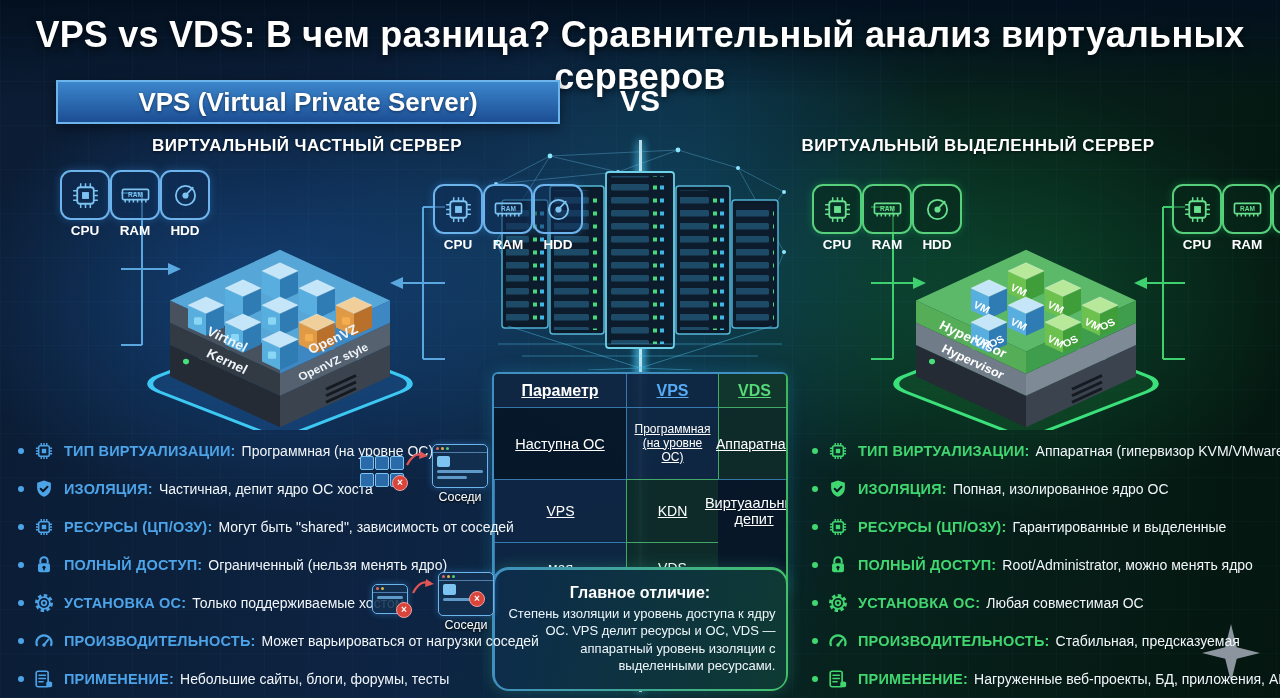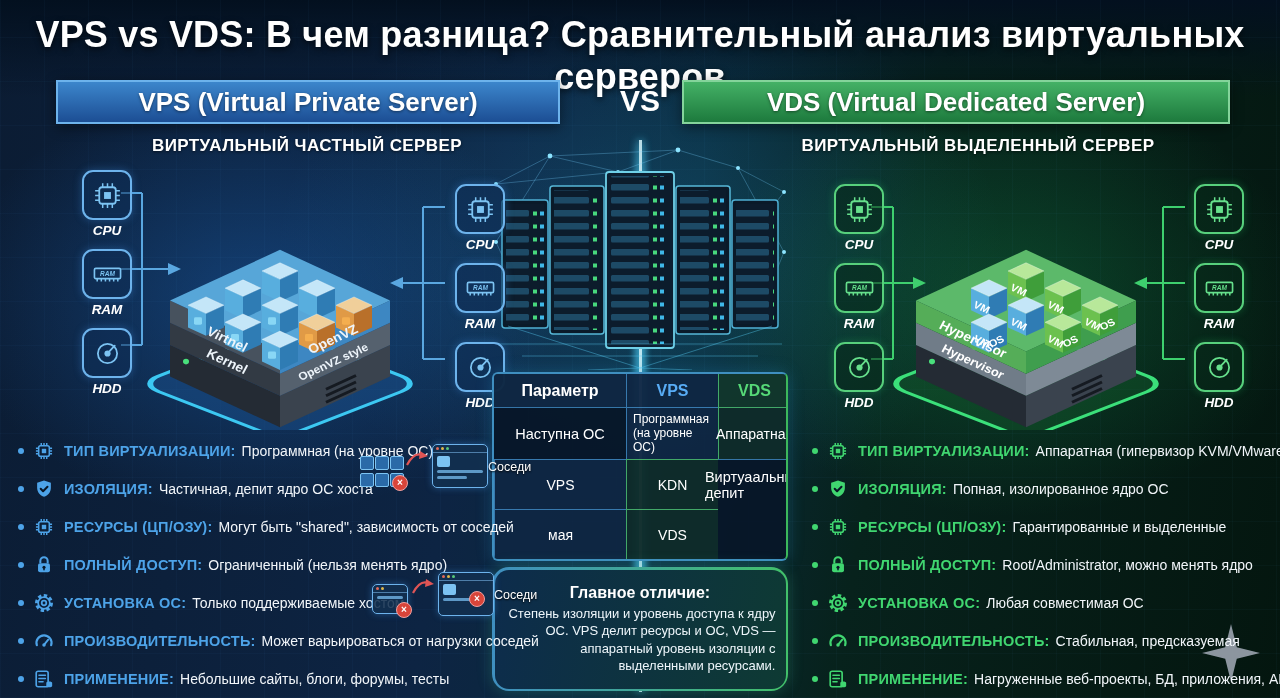--- a/index.html
+++ b/index.html
@@ -25,36 +25,36 @@
   .vs{position:absolute;top:84px;left:604px;width:72px;text-align:center;font-size:30px;font-weight:bold;}
   .subtitle{position:absolute;top:136px;font-size:17px;font-weight:bold;letter-spacing:.4px;text-align:center;
     text-shadow:0 1px 3px rgba(0,0,0,.6);}
   .subtitle-vps{left:56px;width:502px;}
   .subtitle-vds{left:732px;width:492px;}
   .beam{position:absolute;left:634px;top:138px;width:12px;height:556px;
     background:linear-gradient(180deg,rgba(70,210,255,0),rgba(70,210,255,.45) 8%,rgba(70,210,255,.45) 92%,rgba(70,210,255,0));
     filter:blur(3px);}
   .beam-core{position:absolute;left:639px;top:140px;width:2.5px;height:552px;background:rgba(215,248,255,.85);
     box-shadow:0 0 9px #54d8ff;}
-  .hwcol{position:absolute;width:72px;display:flex;flex-direction:column;align-items:flex-end;font-style:italic;}
+  .hwcol{position:absolute;width:72px;display:flex;flex-direction:row;align-items:flex-start;}
   .hwcol-1{left:60px;top:170px}.hwcol-2{left:433px;top:184px}.hwcol-3{left:812px;top:184px}.hwcol-4{left:1172px;top:184px}
   .hw-item{display:flex;flex-direction:column;align-items:center;margin-bottom:11px;}
   .hw-box{width:46px;height:46px;border-radius:11px;display:flex;align-items:center;justify-content:center;}
   .hw-box svg{width:33px;height:33px;}
   .blue .hw-box{border:2.5px solid #6db3ec;background:rgba(15,45,85,.55);color:#7cc3f2;box-shadow:0 0 9px rgba(60,140,220,.38);}
   .green .hw-box{border:2.5px solid #57d07c;background:rgba(8,40,26,.55);color:#66e08c;box-shadow:0 0 9px rgba(40,190,100,.32);}
   .hw-label{margin-top:3px;font-size:13.5px;font-weight:bold;}
   .stack{position:absolute;width:300px;height:268px;}
   .stack-left{left:130px;top:162px}.stack-right{left:876px;top:162px}
   .center-art{position:absolute;left:488px;top:142px;width:304px;height:228px;}
   .connectors{position:absolute;left:0;top:0;pointer-events:none;}
   .cmp-table{position:absolute;left:492px;top:372px;width:296px;background:rgba(7,22,40,.94);
     border:2px solid #3f8fc0;border-right-color:#3cb85c;border-radius:6px;overflow:hidden;display:grid;
     grid-template-columns:132px 92px 72px;box-shadow:0 0 16px rgba(40,150,200,.3);box-sizing:border-box;}
-  .tc{display:flex;align-items:center;justify-content:center;text-align:left;padding:5px 6px;box-sizing:border-box;}
+  .tc{display:flex;align-items:center;justify-content:center;text-align:center;padding:15px 6px;box-sizing:border-box;text-decoration:underline;}
   .tc.rb{border-top:1.5px solid rgba(70,150,210,.75);}
   .tc.c2{border-left:1.5px solid rgba(70,150,210,.75);background:rgba(30,70,120,.32);}
   .tc.c3{border-left:1.5px solid rgba(80,200,120,.8);background:rgba(25,75,45,.38);}
   .tc.c3.rb{border-top-color:rgba(80,200,120,.8);}
   .th{height:33px;font-size:16px;font-weight:bold;background:rgba(22,52,88,.55);}
   .th.c2{color:#58acf5}.th.c3{color:#56d977;background:rgba(25,80,48,.55)}
   .td{min-height:50px;font-size:14px;}
   .td.p{font-size:14.5px}.td.small{font-size:12px;line-height:1.15}
   .main-diff{position:absolute;left:492px;top:567px;width:296px;height:124px;border-radius:17px;padding:2.5px;
     box-sizing:border-box;background:linear-gradient(90deg,#3f8fc0,#42c06a);box-shadow:0 0 15px rgba(60,180,140,.3);}
@@ -65,21 +65,21 @@
   .features{position:absolute;top:438px;width:478px;}
   .features-vps{left:16px}.features-vds{left:810px;width:470px}
   .feat{display:flex;align-items:center;height:26px;margin-bottom:12px;white-space:nowrap;}
   .bdot{width:6px;height:6px;border-radius:50%;margin:0 9px 0 2px;flex:none;}
   .ficon{width:22px;height:22px;margin-right:9px;flex:none;}
   .flabel{font-weight:bold;font-size:14.5px;margin-right:6px;letter-spacing:.2px;}
   .ftext{font-size:14px;color:#f2f6fa;}
   .features-vps .bdot{background:#4da3e8}.features-vps .flabel,.features-vps .ficon{color:#4da3e8}
   .features-vds .bdot{background:#40d670}.features-vds .flabel,.features-vds .ficon{color:#40d670}
   .mini-card{position:absolute;display:flex;align-items:flex-start;gap:4px;}
-  .mini-col{display:flex;flex-direction:row;align-items:center;}
+  .mini-col{display:flex;flex-direction:column;align-items:center;}
   .mini-win{position:relative;border:1.5px solid #6db3ec;border-radius:5px;background:rgba(18,48,80,.88);
     box-shadow:0 0 7px rgba(60,140,220,.45);width:56px;height:44px;box-sizing:border-box;}
   .mini-win.sm{width:36px;height:30px;}
   .wbar{height:8px;border-bottom:1px solid rgba(120,180,230,.6);display:flex;gap:2px;padding:2px 3px;box-sizing:border-box;}
   .wbar i{width:3px;height:3px;border-radius:50%;display:block;}
   .d1{background:#e06a5a}.d2{background:#e0b74a}.d3{background:#58c87a}
   .ln{height:3px;background:rgba(120,190,240,.75);border-radius:2px;margin:3px 4px;}
   .ln.s{width:55%;margin-right:auto;}
   .blk{width:13px;height:11px;background:#7cc3f2;border-radius:2px;margin:3px 0 0 4px;}
   .xb{position:absolute;width:14px;height:14px;border-radius:50%;background:#d9453a;color:#fff;font-size:10px;
@@ -315,21 +315,20 @@
     </g>
     <g fill="#ffffff" font-weight="bold">
       <text font-size="14" text-anchor="middle" transform="translate(95,196) rotate(26.5)">Hypervisor</text>
       <text font-size="13" text-anchor="middle" transform="translate(95,220) rotate(26.5)">Hypervisor</text>
     </g>
   </svg>
 
   <div class="title">VPS vs VDS: В чем разница? Сравнительный анализ виртуальных серверов</div>
   <div class="banner banner-vps">VPS (Virtual Private Server)</div>
   <div class="vs">VS</div>
-  <div class="banner banner-vds">VDS (Virtual Dedicated Server)</div>
   <div class="subtitle subtitle-vds">ВИРТУАЛЬНЫЙ ВЫДЕЛЕННЫЙ СЕРВЕР</div>
   <div class="subtitle subtitle-vps">ВИРТУАЛЬНЫЙ ЧАСТНЫЙ СЕРВЕР</div>
 
   <div class="hwcol hwcol-1 blue">
     <div class="hw-item">
         <div class="hw-box">
           <svg viewBox="0 0 48 48">
             <use href="#ic-cpu"></use>
           </svg>
         </div>

